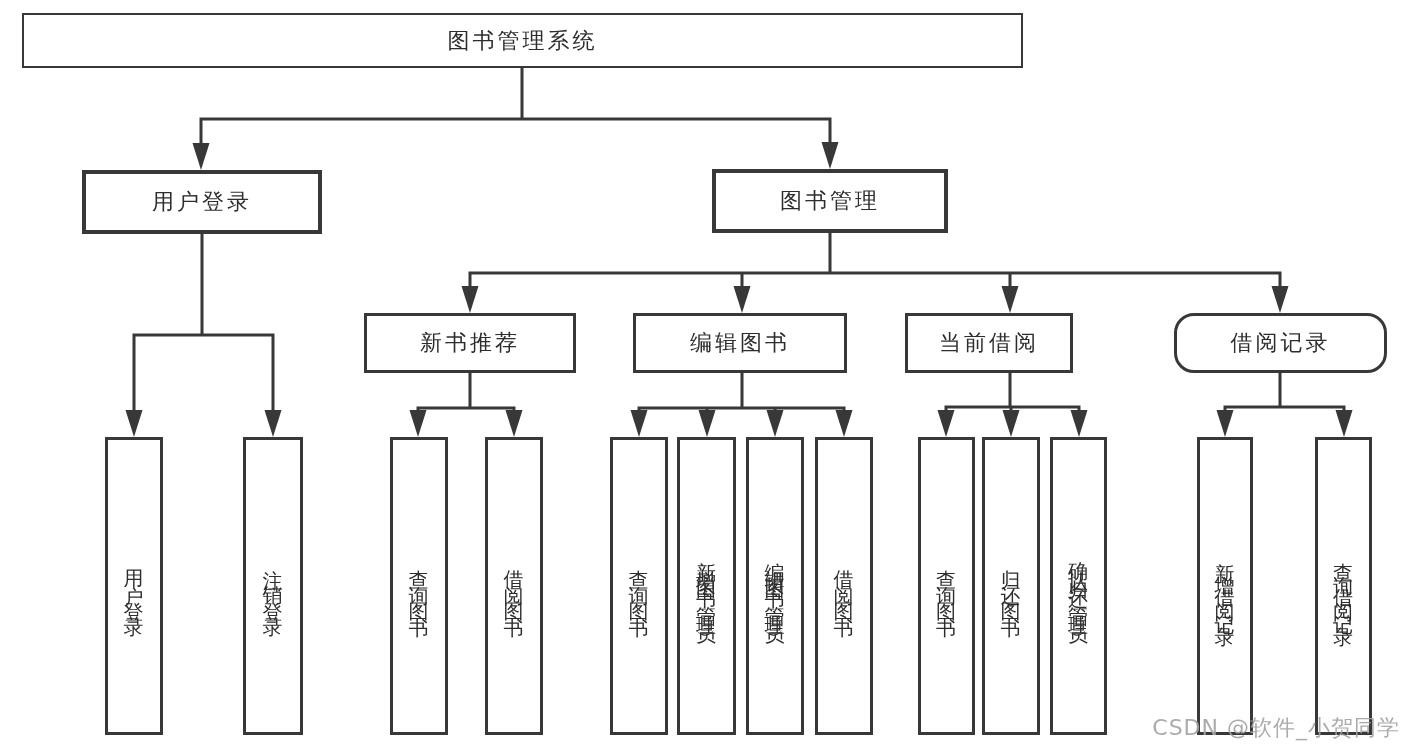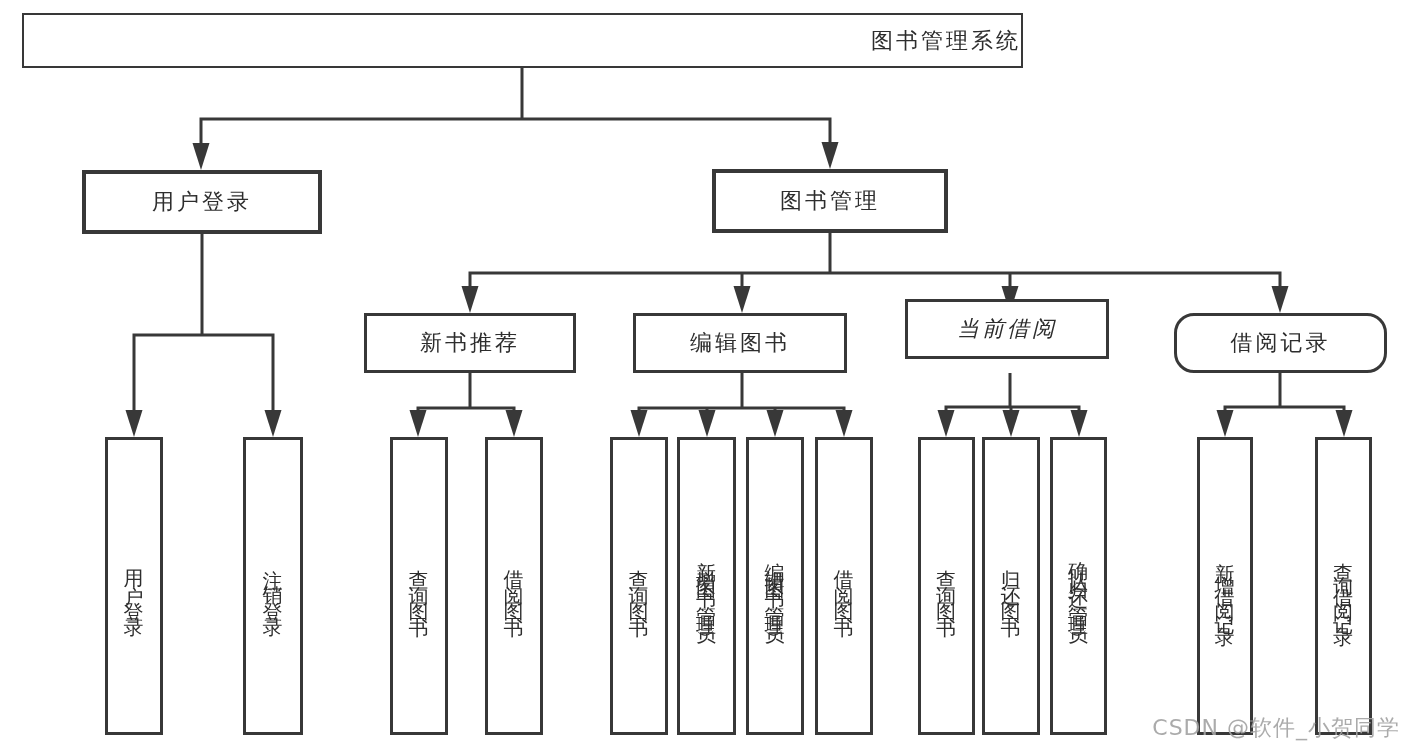--- a/index.html
+++ b/index.html
@@ -25,21 +25,21 @@
     align-items: center;
     justify-content: center;
     color: #2d2d2d;
     z-index: 1;
   }
   .hbox {
     font-size: 22px;
     letter-spacing: 3px;
     white-space: nowrap;
   }
-  .root-box   { border-width: 2px; justify-content: flex-end; }
+  .root-box   { border-width: 2px; }
   .level2-box { border-width: 4px; }
   .level3-box { border-width: 3px; }
   .vleaf { font-size: 20px; }
   .vleaf .vtext {
     writing-mode: vertical-rl;
     text-orientation: mixed;
     white-space: nowrap;
     line-height: 1;
   }
   .sp16 .vtext { letter-spacing: 16px; }
@@ -111,21 +111,21 @@
   <div class="box hbox level3-box" style="left:364px; top:313px; width:212px; height:60px;">
     <span>新书推荐</span>
   </div>
 
   <div class="box hbox level2-box" style="left:712px; top:169px; width:236px; height:64px;">
     <span>图书管理</span>
   </div>
   <div class="box hbox level3-box" style="left:633px; top:313px; width:214px; height:60px;">
     <span>编辑图书</span>
   </div>
-  <div class="box hbox level3-box" style="left:905px; top:299px; width:204px; height:60px;font-style:italic;">
+  <div class="box hbox level3-box" style="left:905px; top:313px; width:168px; height:60px;">
     <span>当前借阅</span>
   </div>
   <div class="box hbox level3-box" style="left:1174px; top:313px; width:213px; height:60px;border-radius:20px;">
     <span>借阅记录</span>
   </div>
 
   <div class="box vleaf sp16" style="left:105px; top:437px; width:58px; height:298px;">
     <span class="vtext">用户登录</span>
   </div>
   <div class="box vleaf sp16" style="left:243px; top:437px; width:60px; height:298px;">

